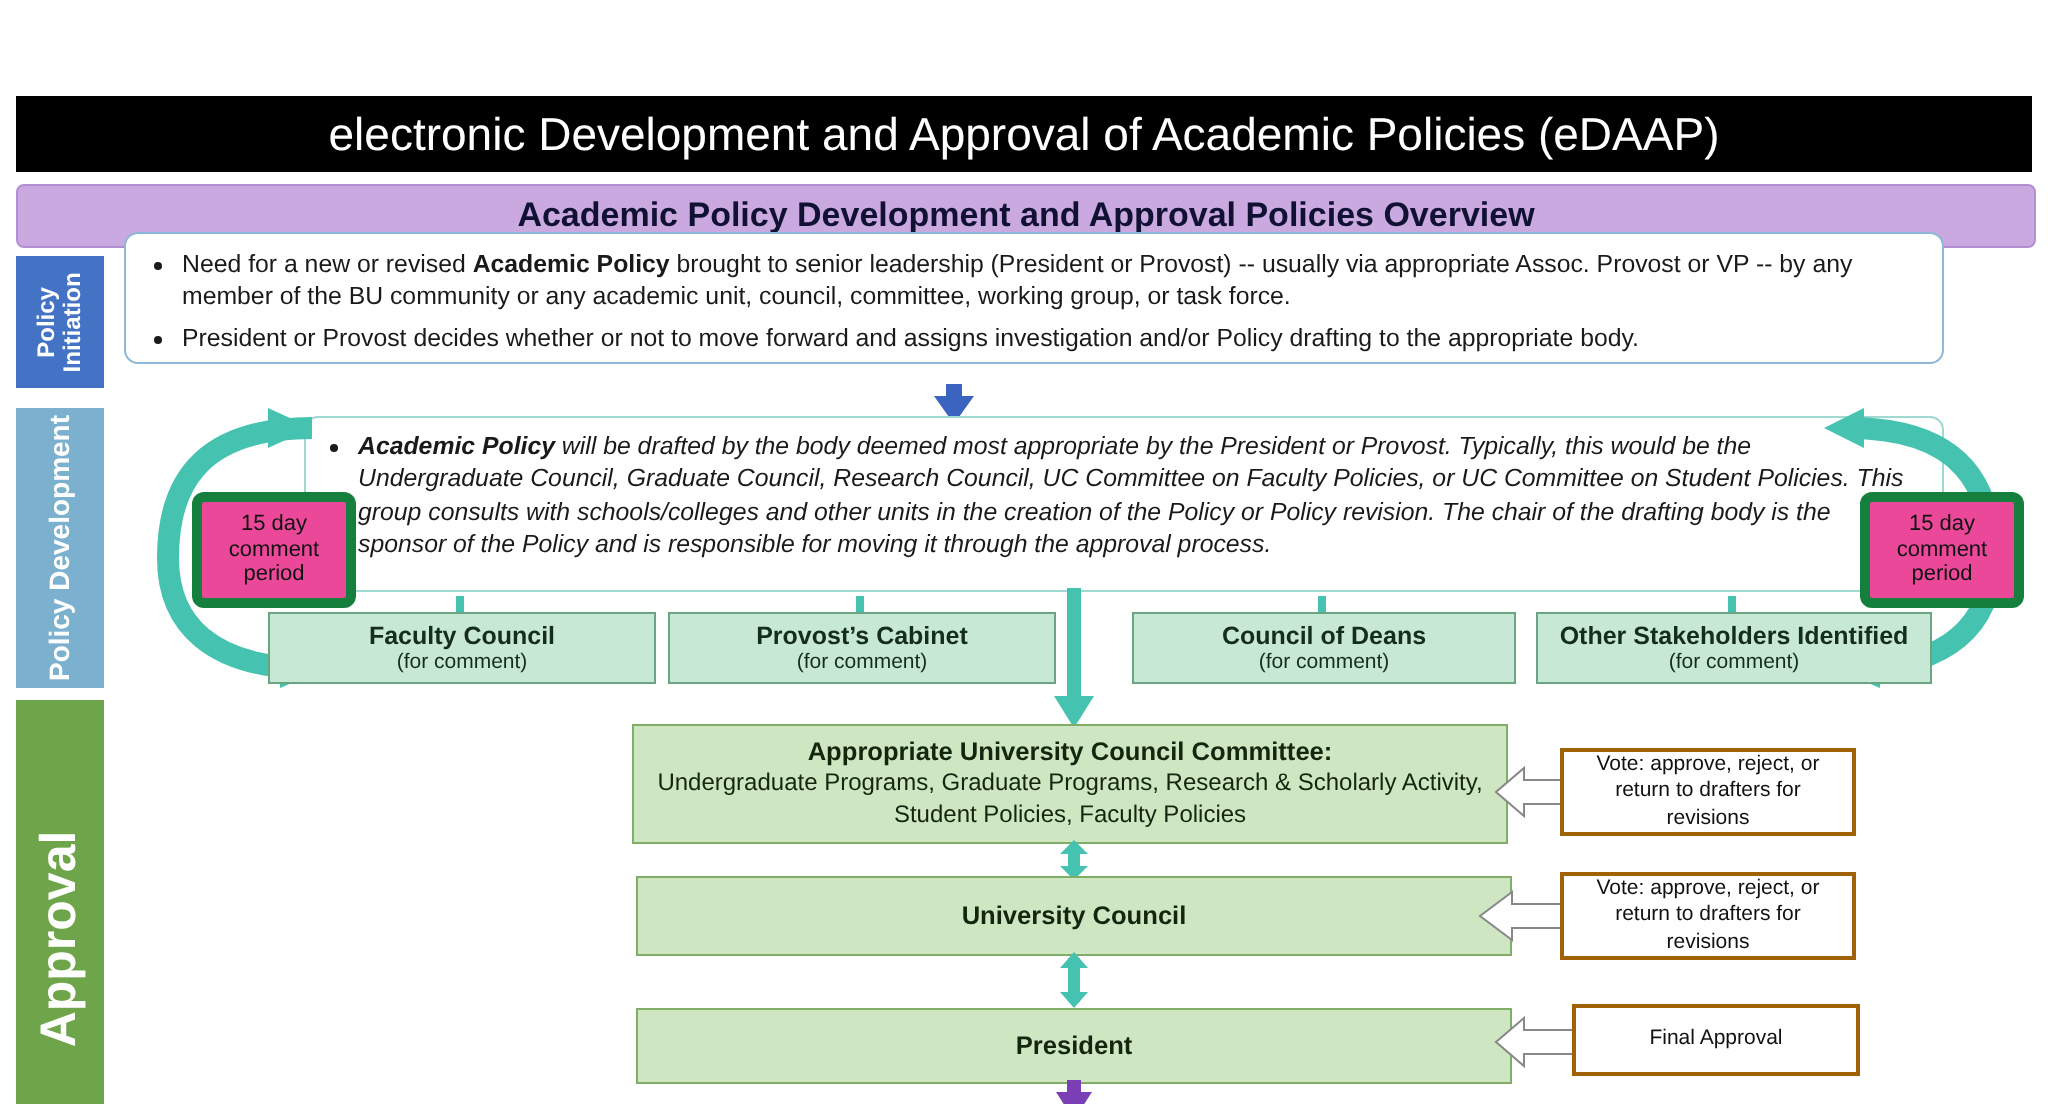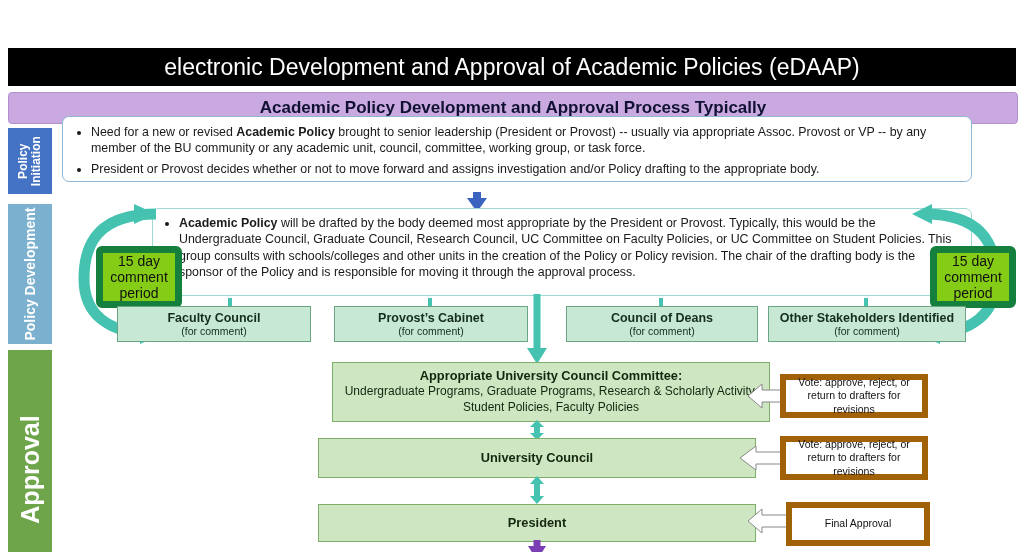--- a/index.html
+++ b/index.html
@@ -52,97 +52,97 @@
   }
   ul.bullets{margin:0;padding-left:22px;}
   ul.bullets li{
     font-size:12.4px;color:#1a1a1a;line-height:1.32;margin-bottom:4px;
   }
 
   
   .devbox{
     position:absolute;left:152px;top:164px;width:820px;height:88px;
     border:1px solid #9fd9d2;border-radius:7px;background:#ffffff;
-    box-sizing:border-box;padding:6px 10px 0 4px;
+    box-sizing:border-box;padding:6px 10px 0 4px;font-style:italic;
   }
   .devbox li{font-size:12.4px;color:#1a1a1a;line-height:1.32;}
 
   
   .bubble{
     position:absolute;width:72px;height:48px;
-    background:#84cc16;border:7px solid #15803d;border-radius:6px;
+    background:#ec4899;border:5px solid #15803d;border-radius:6px;
     display:flex;align-items:center;justify-content:center;text-align:center;
-    font-size:14px;color:#111;line-height:1.15;
+    font-size:11px;color:#111;line-height:1.15;
   }
   .bubble-left{left:96px;top:202px;}
   .bubble-right{left:930px;top:202px;}
 
   
   .loop{position:absolute;}
   .loop-left{left:78px;top:160px;}
   .loop-right{left:910px;top:160px;}
 
   
   .stake{
     position:absolute;top:262px;height:34px;
     background:#c7e8d5;border:1px solid #6aa583;
     display:flex;flex-direction:column;align-items:center;justify-content:center;
     color:#152d1d;
   }
   .stake .t{font-size:12.5px;font-weight:bold;line-height:1.15;}
   .stake .s{font-size:10.5px;line-height:1.15;}
-  .stake-1{left:117px;width:192px;text-align:center;}
+  .stake-1{left:134px;width:192px;text-align:center;}
   .stake-2{left:334px;width:192px;}
   .stake-3{left:566px;width:190px;}
   .stake-4{left:768px;width:196px;}
 
   
   .stage{
     position:absolute;
     background:#cfe6c3;border:1px solid #7fae68;
     display:flex;flex-direction:column;align-items:center;justify-content:center;
     text-align:center;color:#14260d;
   }
   .stage .t{font-size:12.8px;font-weight:bold;line-height:1.25;}
   .stage .s{font-size:12px;line-height:1.3;}
-  .stage-committee{left:332px;top:318px;width:436px;height:58px;}
+  .stage-committee{left:316px;top:318px;width:436px;height:58px;}
   .stage-council{left:318px;top:394px;width:436px;height:38px;}
   .stage-president{left:318px;top:460px;width:436px;height:36px;}
 
   
   .notify{
     position:absolute;left:232px;top:516px;width:636px;height:32px;
     background:#e5e5e5;border:1px solid #ef4444;
     display:flex;align-items:center;justify-content:center;
     font-size:12.8px;font-weight:bold;color:#17122b;
   }
 
   
   .callout{
-    position:absolute;background:#ffffff;border:6px solid #a16207;
+    position:absolute;background:#ffffff;border:2px solid #a16207;
     display:flex;align-items:center;justify-content:center;text-align:center;
     font-size:10.5px;color:#111;line-height:1.25;padding:16px 6px;
     box-sizing:border-box;
   }
   .callout-1{left:780px;top:330px;width:148px;height:44px;}
   .callout-2{left:780px;top:392px;width:148px;height:44px;}
   .callout-3{left:786px;top:458px;width:144px;height:36px;}
 
   
   .ptr{position:absolute;}
 
   svg{overflow:visible;display:block;}
 </style>
 </head>
 <body>
 
 <div class="page">
 
   <div class="titlebar">electronic Development and Approval of Academic Policies (eDAAP)</div>
-  <div class="subtitlebar">Academic Policy Development and Approval Process Typically</div>
+  <div class="subtitlebar">Academic Policy Development and Approval Policies Overview</div>
 
   <div class="phase phase-init">
     <span>Policy Initiation</span>
   </div>
   <div class="phase phase-dev">
     <span>Policy Development</span>
   </div>
   <div class="phase phase-appr">
     <span>Approval</span>
   </div>

